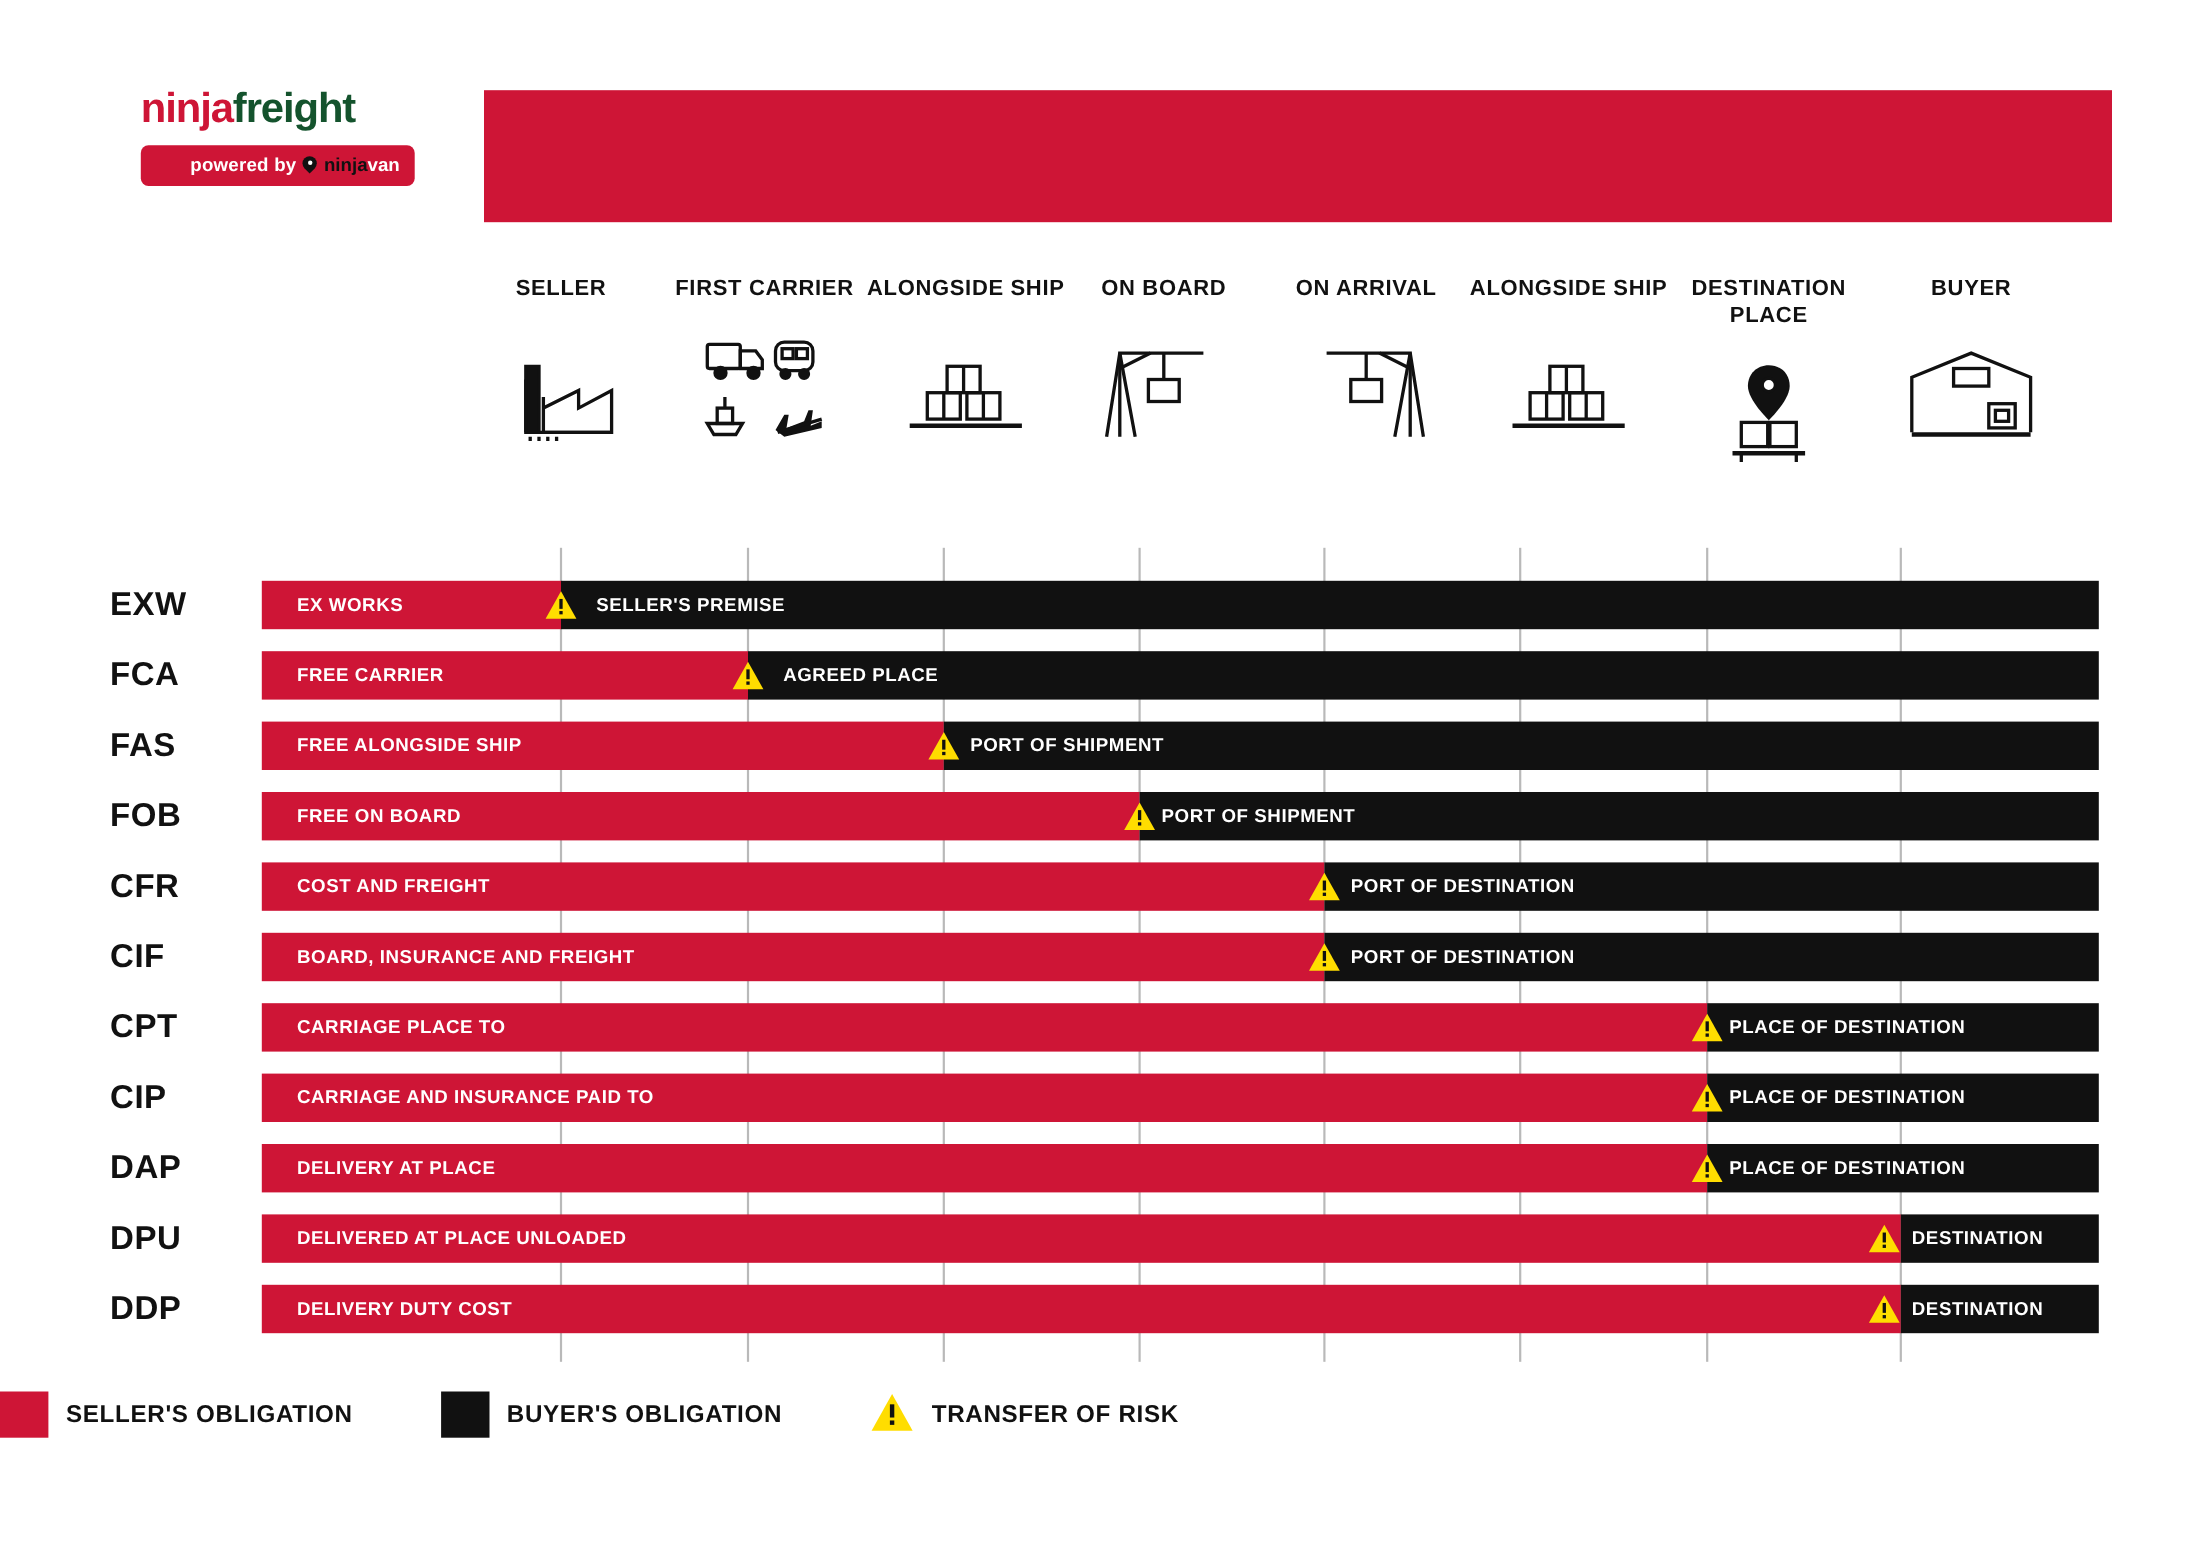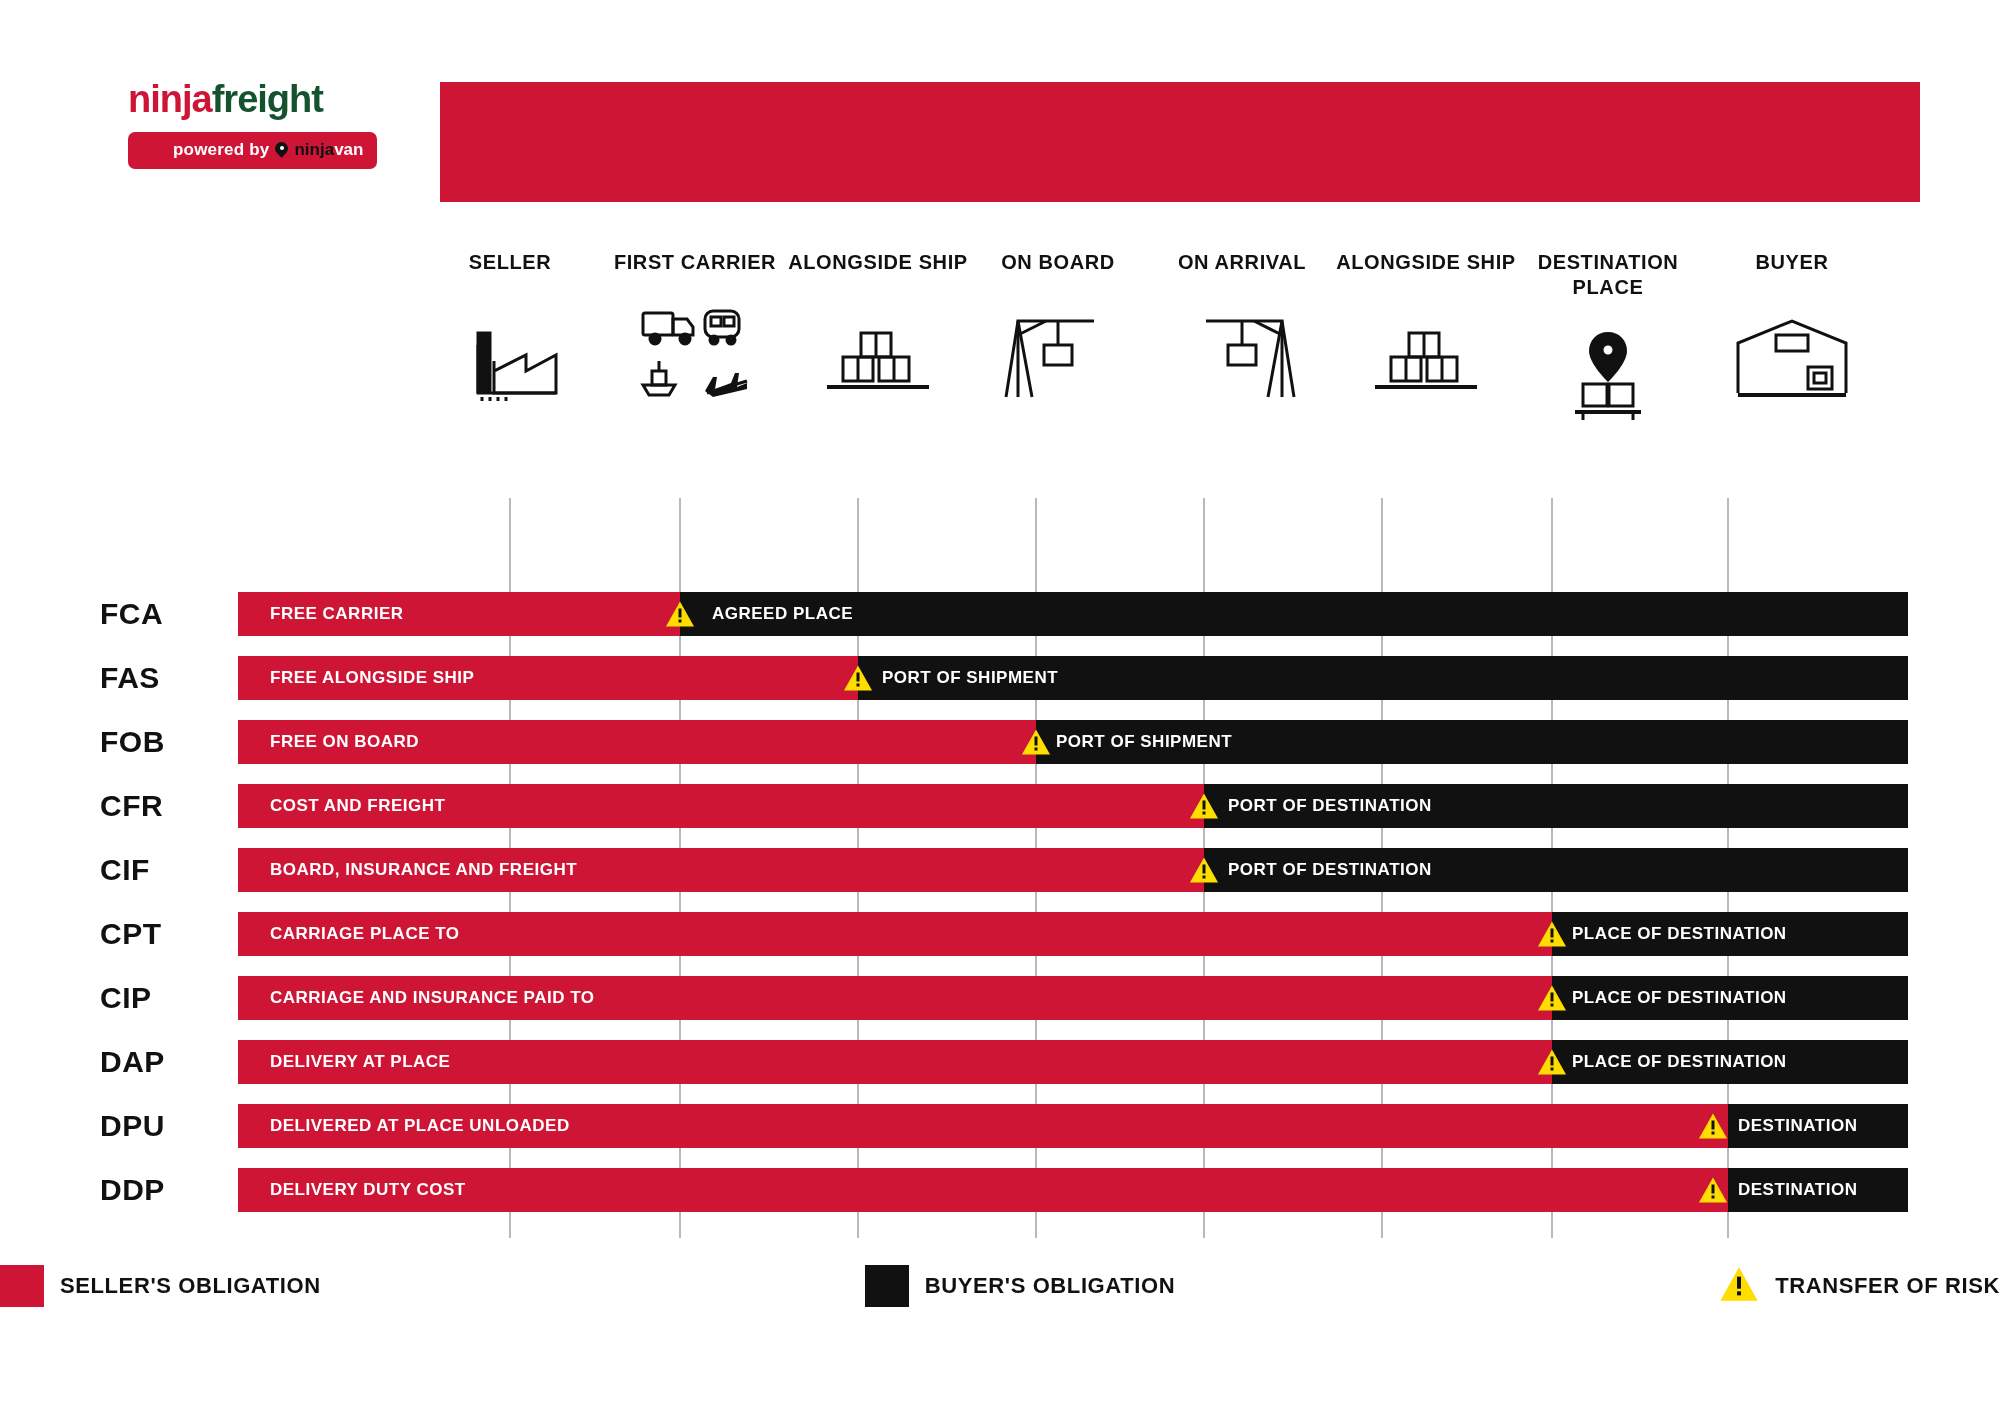--- a/index.html
+++ b/index.html
@@ -81,21 +81,21 @@
   .seller-text { left: 270px; }
   .risk-marker {
     position: absolute; top: 50%; transform: translateY(-50%);
     width: 30px; height: 27px; z-index: 5;
   }
   .warn-tri { display: block; }
 
   
   .legend {
     position: absolute; left: 0; top: 1265px; width: 2000px;
-    display: flex; justify-content: space-between; align-items: center; gap: 34px;
+    display: flex; justify-content: flex-start; align-items: center; gap: 80px;
   }
   .legend-item { display: flex; align-items: center; gap: 16px; }
   .legend-swatch { width: 44px; height: 42px; }
   .legend-red { background: #ce1536; }
   .legend-black { background: #111111; }
   .legend-label { font-size: 22px; font-weight: bold; color: #111111; letter-spacing: 0.6px; }
 </style>
 </head>
 <body>
 
@@ -246,20 +246,34 @@
 
     <div class="gridline" style="left:509px;"></div>
     <div class="gridline" style="left:679px;"></div>
     <div class="gridline" style="left:857px;"></div>
     <div class="gridline" style="left:1035px;"></div>
     <div class="gridline" style="left:1203px;"></div>
     <div class="gridline" style="left:1381px;"></div>
     <div class="gridline" style="left:1551px;"></div>
     <div class="gridline" style="left:1727px;"></div>
 
+    <div class="row" style="top:20px;">
+      <div class="row-code">EXW</div>
+      <div class="bar bar-seller" style="width:272px;"></div>
+      <div class="bar bar-buyer" style="left:510px; width:1398px;"></div>
+      <div class="bar-text seller-text">EX WORKS</div>
+      <div class="risk-marker" style="left:495px;">
+        <svg class="warn-tri" width="30" height="27" viewBox="0 0 30 27">
+            <path d="M15 1 L29 26 L1 26 Z" fill="#ffdd00"></path>
+            <rect x="13.5" y="8" width="3" height="9" fill="#111"></rect>
+            <rect x="13.5" y="19" width="3" height="3" fill="#111"></rect>
+          </svg>
+      </div>
+      <div class="bar-text" style="left:542px;">SELLER'S PREMISE</div>
+    </div>
 
     <div class="row" style="top:84px;">
       <div class="row-code">FCA</div>
       <div class="bar bar-seller" style="width:442px;"></div>
       <div class="bar bar-buyer" style="left:680px; width:1228px;"></div>
       <div class="bar-text seller-text">FREE CARRIER</div>
       <div class="risk-marker" style="left:665px;">
         <svg class="warn-tri" width="30" height="27" viewBox="0 0 30 27">
             <path d="M15 1 L29 26 L1 26 Z" fill="#ffdd00"></path>
             <rect x="13.5" y="8" width="3" height="9" fill="#111"></rect>

